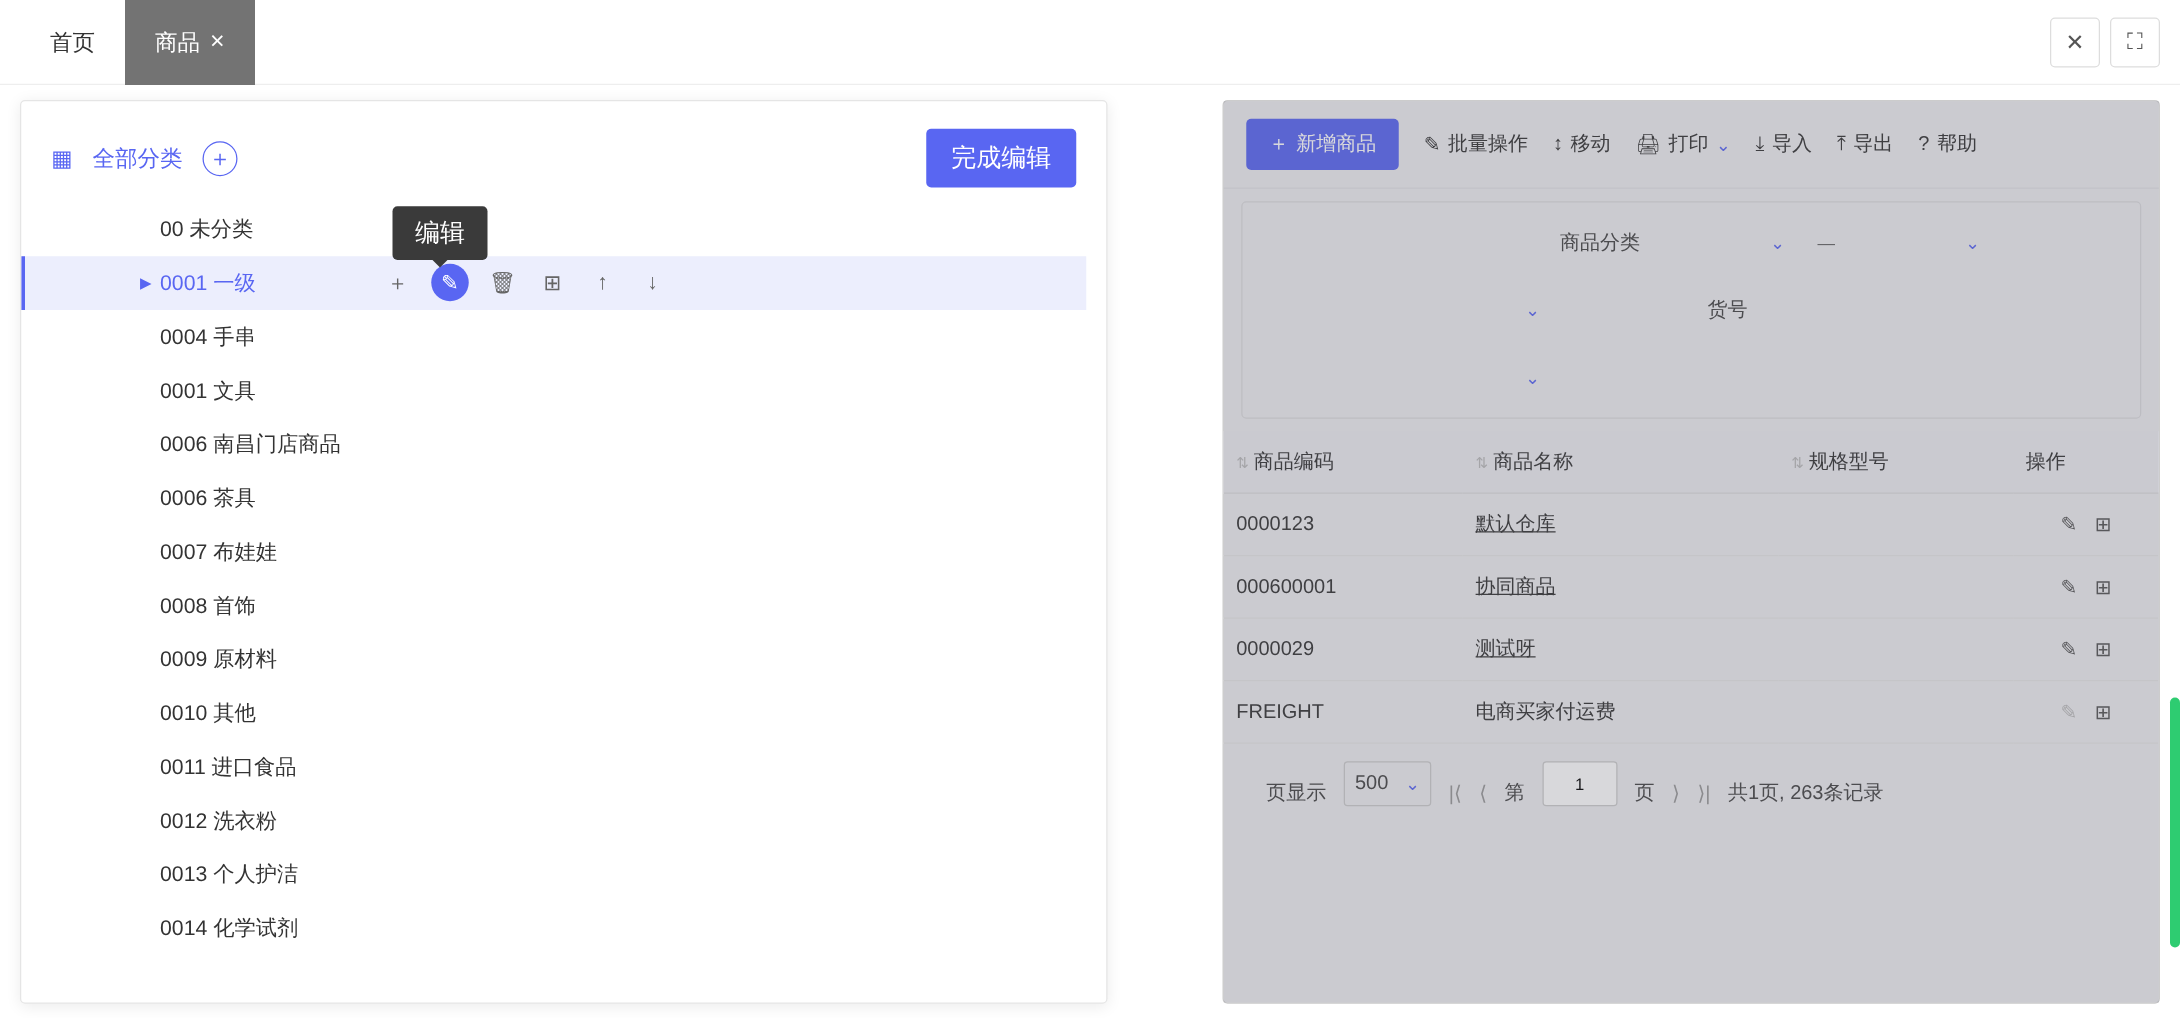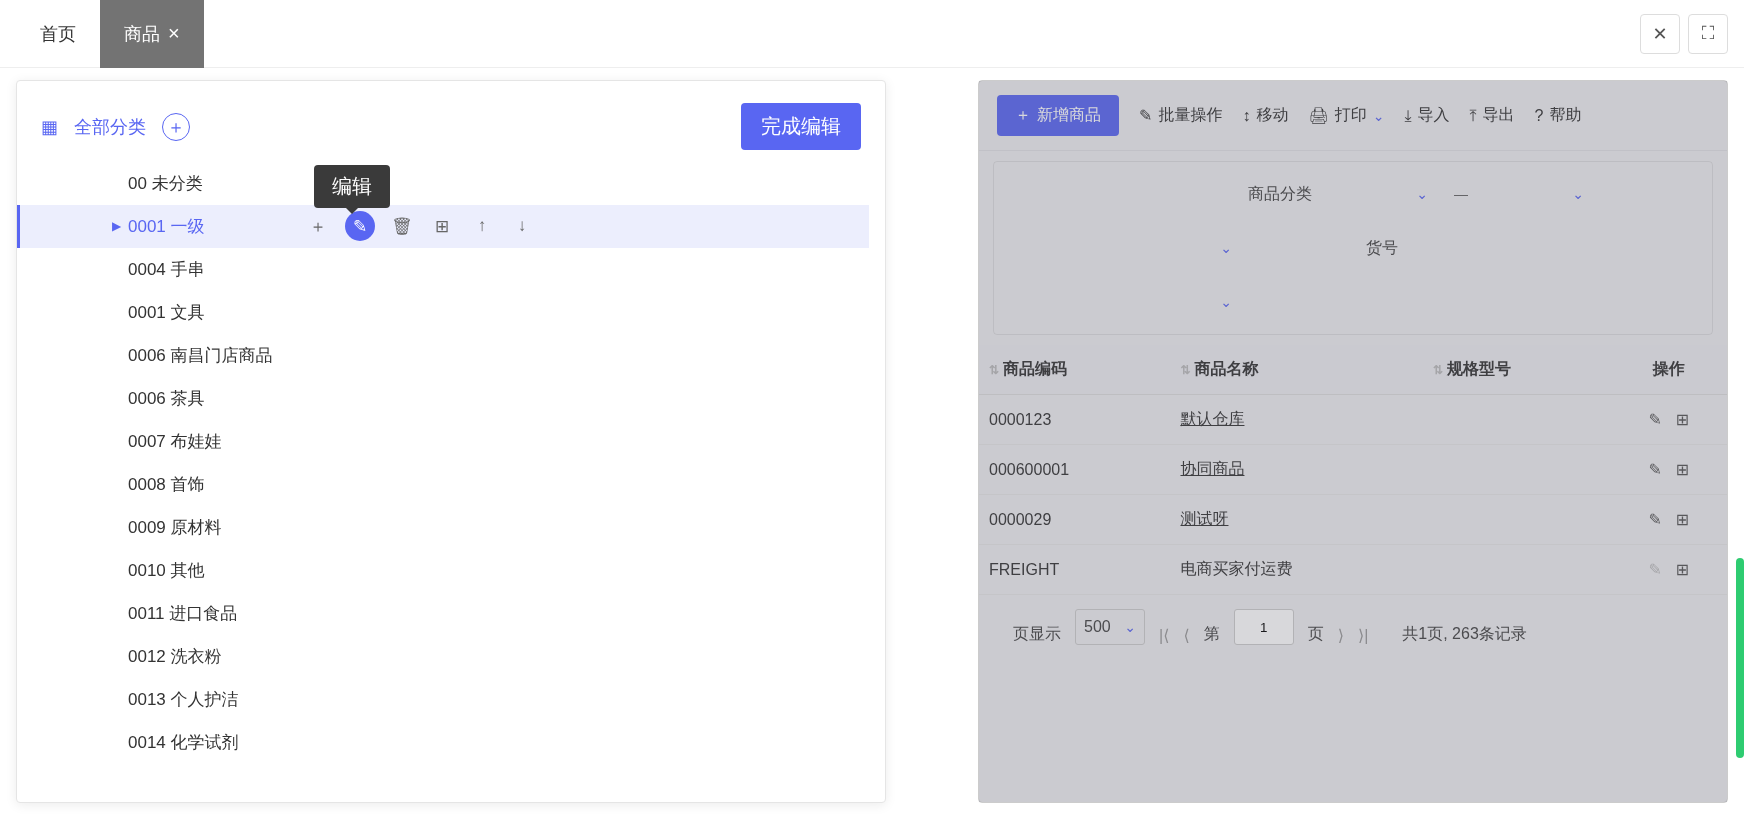--- a/index.html
+++ b/index.html
@@ -18,21 +18,21 @@
 .tool-link{color:#333;font-size:16px;cursor:pointer;display:flex;align-items:center;gap:6px}
 .filters{padding:14px 18px;display:flex;flex-direction:column;gap:18px}
 .filter-row{display:flex;align-items:center;gap:16px}
 .filter-label{font-size:16px;color:#444;min-width:80px;text-align:right}
 .select-box{min-width:110px;height:36px;border:none;display:flex;align-items:center;justify-content:flex-end;padding:0 10px;color:#5966F2}
 .chev{color:#5966F2;font-size:14px}
 .btn-outline{border:1px solid #5966F2;color:#5966F2;background:#fff;padding:8px 28px;border-radius:4px;font-size:16px;cursor:pointer}
 .btn-query{background:#5966F2;color:#fff;border:none;padding:8px 28px;border-radius:4px;font-size:16px;cursor:pointer;margin-bottom:8px}
 .filter-actions{display:flex;flex-direction:column;align-items:center;margin-left:auto}
 .table{width:100%;border-collapse:collapse;margin-top:10px}
-.table th{background:#ececf1;padding:14px 10px;text-align:left;font-size:16px;font-weight:700;border-bottom:1px solid #ddd}
+.table th{background:#ececf1;padding:14px 10px;text-align:left;font-size:16px;font-weight:400;border-bottom:1px solid #ddd}
 .table td{padding:14px 10px;font-size:16px;border-bottom:1px solid #e6e6e6}
 .sort-icon{color:#bbb;margin-right:4px;font-size:12px}
 .link{color:#333;text-decoration:underline;cursor:pointer}
 .row-actions{display:flex;gap:14px;justify-content:center;color:#555}
 .pagination{display:flex;align-items:flex-end;gap:14px;padding:14px 34px;font-size:16px;color:#444}
 .page-select{width:70px;height:36px;border:1px solid #ccc;border-radius:3px;padding:0 8px;display:flex;align-items:center;justify-content:space-between}
 .page-input{width:60px;height:36px;border:1px solid #ccc;border-radius:3px;text-align:center}
 .page-nav{color:#999;cursor:pointer;font-size:16px}
 
 .left-panel{position:absolute;top:12px;left:16px;bottom:12px;width:870px;background:#fff;border:1px solid #e5e5e5;border-radius:4px;box-shadow:0 2px 12px rgba(0,0,0,0.08);z-index:10}
@@ -130,21 +130,21 @@
           </div>
       </div>
     </div>
 
     <table class="table">
       <thead>
         <tr>
           <th><span class="sort-icon">⇅</span><span>商品编码</span></th>
           <th><span class="sort-icon">⇅</span><span>商品名称</span></th>
           <th><span class="sort-icon">⇅</span><span>规格型号</span></th>
-          <th style="text-align:center"><span>操作</span></th>
+          <th style="text-align:left"><span>操作</span></th>
         </tr>
       </thead>
       <tbody id="table-body">
           <tr>
             <td>0000123</td>
             <td><span class="link">默认仓库</span></td>
             <td></td>
             <td>
               <div class="row-actions">
                 <span>✎</span>
@@ -194,21 +194,21 @@
         <span>500</span>
           <span class="chev">⌄</span>
       </div>
       <span class="page-nav">|⟨</span>
       <span class="page-nav">⟨</span>
       <span>第</span>
       <input class="page-input" value="1" style="">
       <span>页</span>
       <span class="page-nav">⟩</span>
       <span class="page-nav">⟩|</span>
-      <span style="margin-left:20px">共1页, 263条记录</span>
+      <span style="">共1页, 263条记录</span>
     </div>
   </div>
 
   <div class="left-panel">
     <div class="left-header">
       <span class="grid-icon">▦</span>
       <span class="left-title">全部分类</span>
       <span class="add-circle">＋</span>
       <button class="btn-done">完成编辑</button>
     </div>

